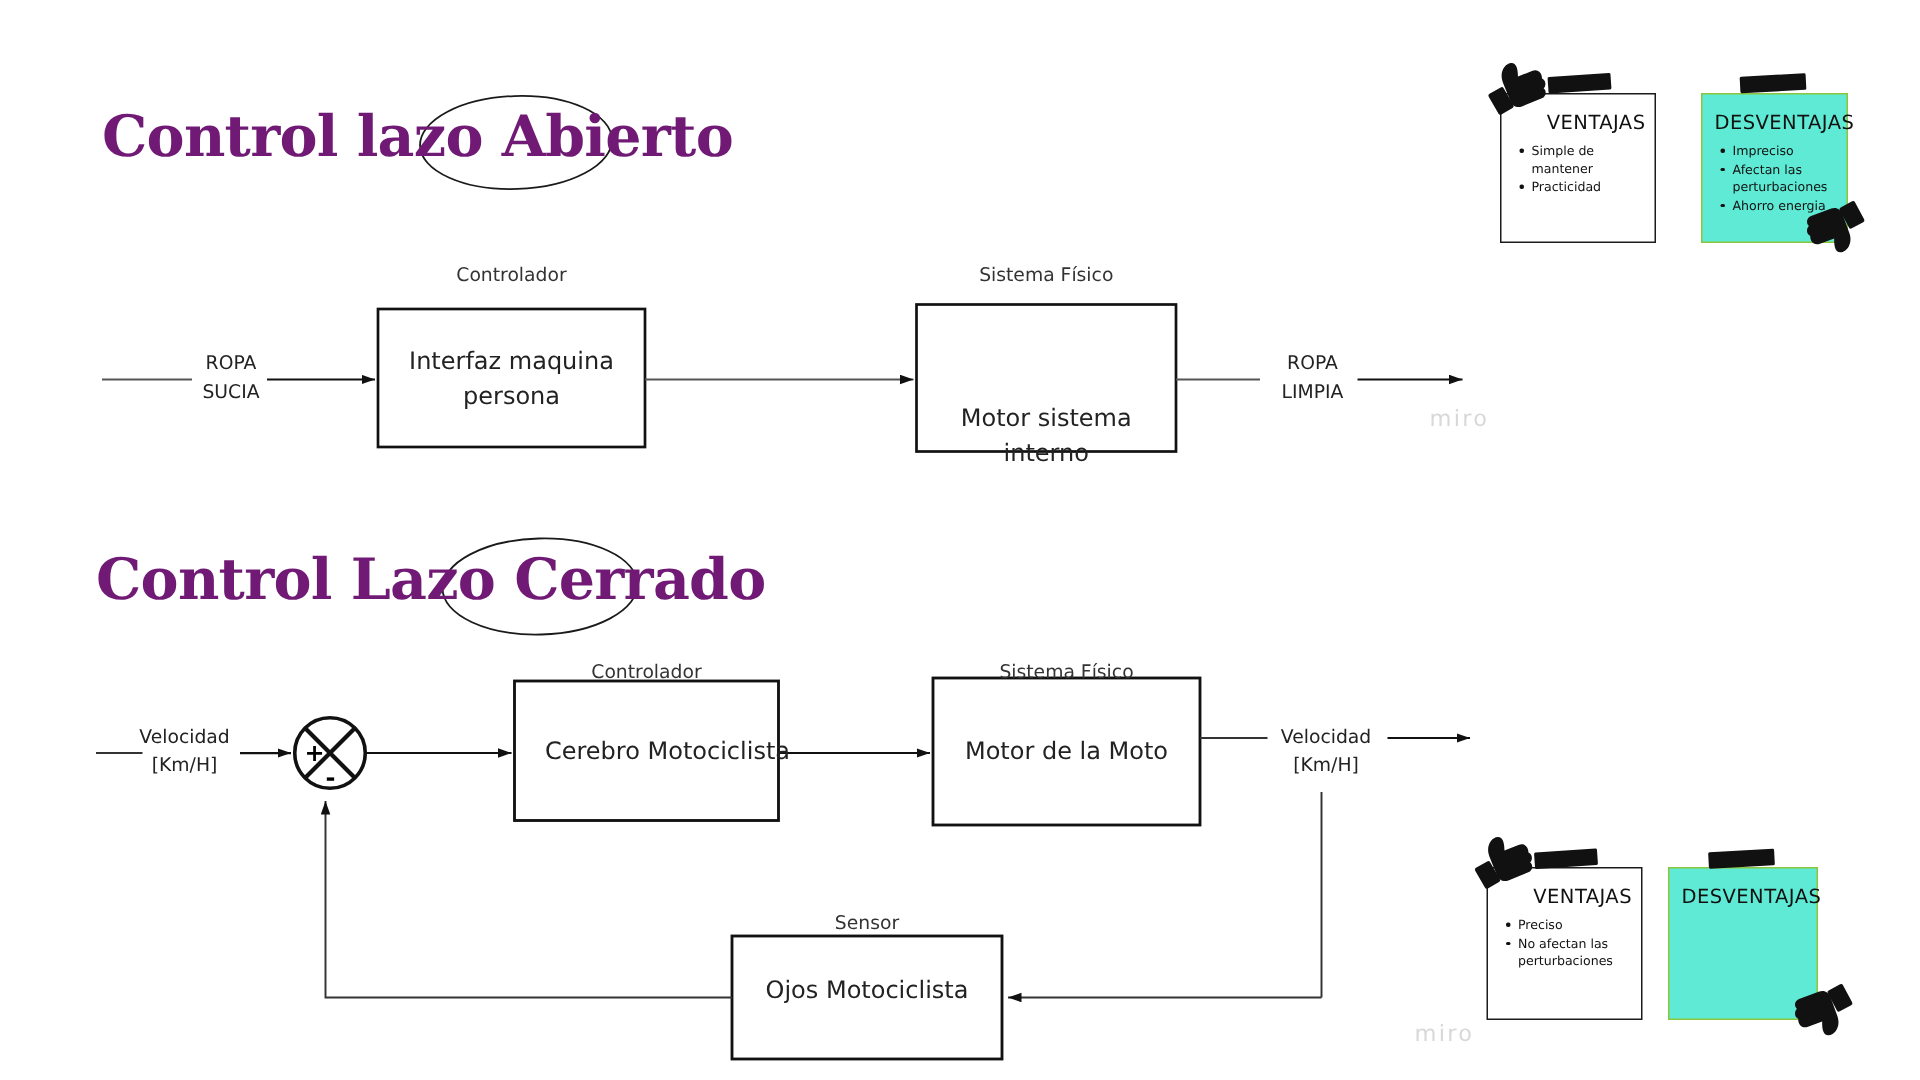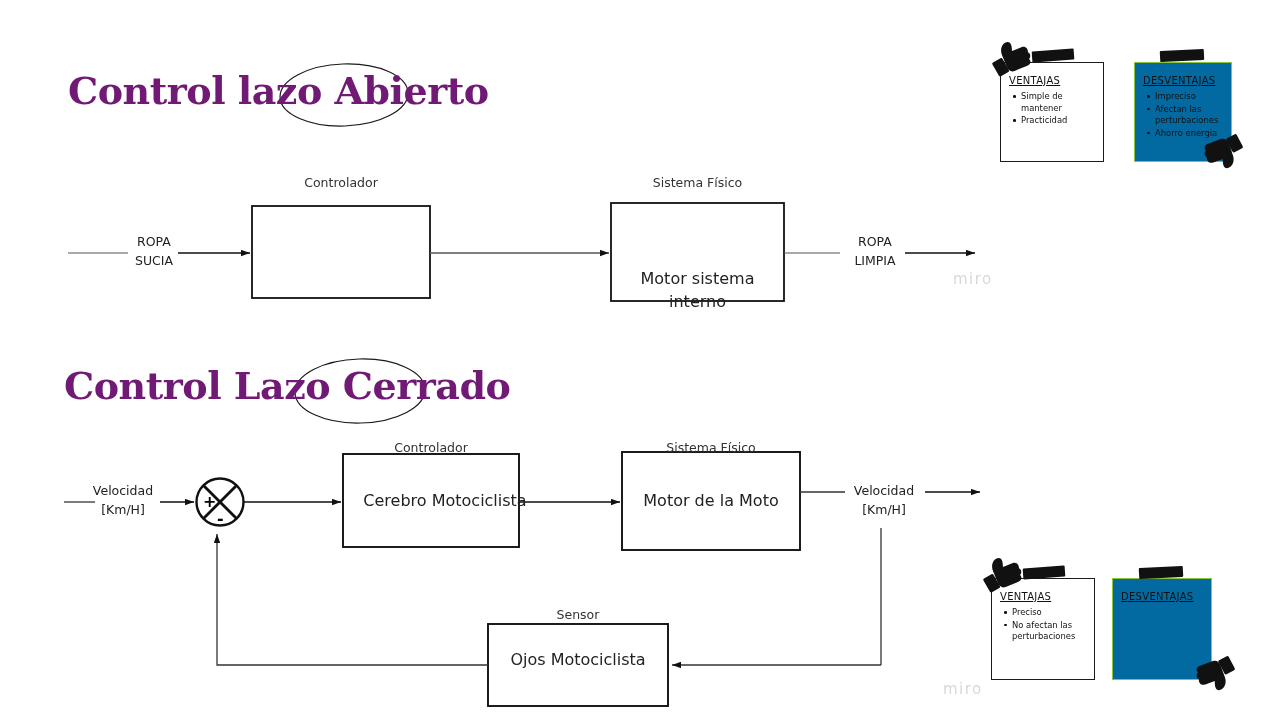--- a/index.html
+++ b/index.html
@@ -81,31 +81,30 @@
   .note {
     position: absolute;
     box-sizing: border-box;
     padding: 12px 6px 6px 8px;
   }
   .note.white {
     background: #ffffff;
     border: 1.6px solid #1b1b1b;
   }
   .note.green {
-    background: #0369a1;
+    background: #5eead4;
     border: 1.6px solid #8CC63F;
   }
   .note-title {
-    text-align: left;
-    font-size: 10px;
+    text-align: right;
+    font-size: 13px;
     letter-spacing: 0.3px;
     color: #111;
     margin-bottom: 5px;
     font-family: "DejaVu Sans", sans-serif;
-    text-decoration: underline;
   }
   .note ul {
     margin: 0; padding: 0 0 0 12px;
     list-style: none;
   }
   .note li {
     font-size: 8.4px;
     line-height: 1.38;
     color: #111;
     position: relative;
@@ -185,20 +184,21 @@
 
     <rect x="488" y="624" width="180" height="82" fill="#ffffff" stroke="#111" stroke-width="1.9"></rect>
 
     <path d="M 488,665 L 217,665 L 217,534" fill="none" stroke="#333" stroke-width="1.3" marker-end="url(#arrow)"></path>
   </svg>
 
   <div class="title" id="title-open">Control lazo Abierto</div>
   <div class="title" id="title-close">Control Lazo Cerrado</div>
 
   <div class="blk-label" style="left:252px; top:175px; width:178px;">Controlador</div>
+  <div class="blk-text" style="left:254px; top:208px; width:174px; height:88px;">Interfaz maquina persona</div>
 
   <div class="blk-label" style="left:611px; top:175px; width:173px;">Sistema Físico</div>
   <div class="blk-text" style="left:613px; top:205px; width:169px; height:94px;margin-top:38px;">Motor sistema interno</div>
 
   <div class="sig-label" style="left:128px; top:233px; width:52px;">
     <div>ROPA</div>
     <div>SUCIA</div>
   </div>
 
   <div class="sig-label" style="left:845px; top:233px; width:60px;">

